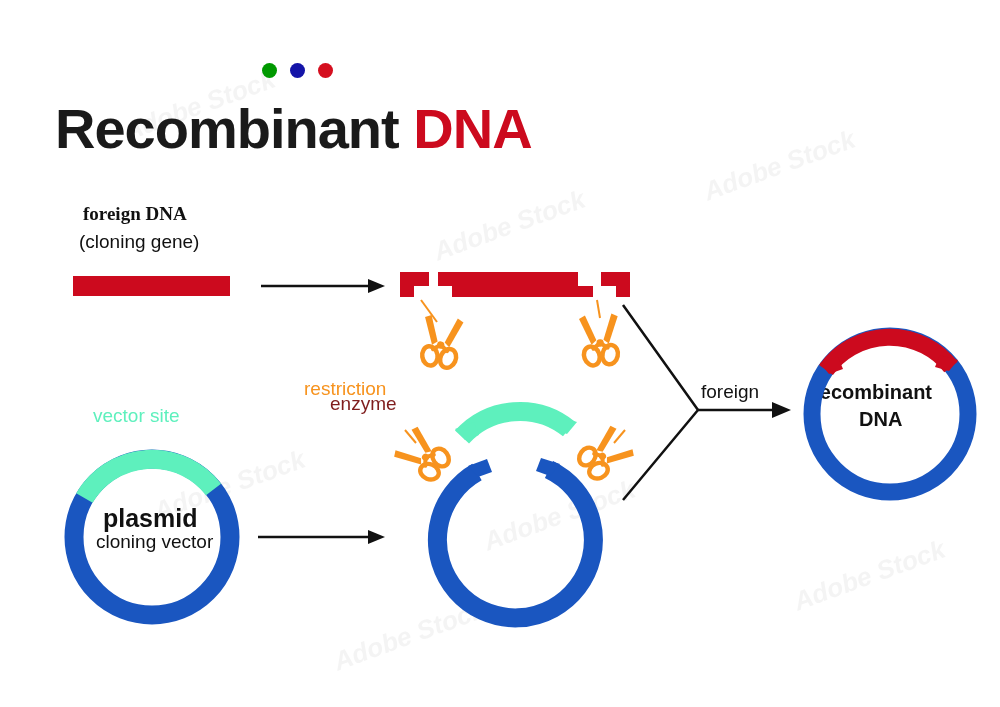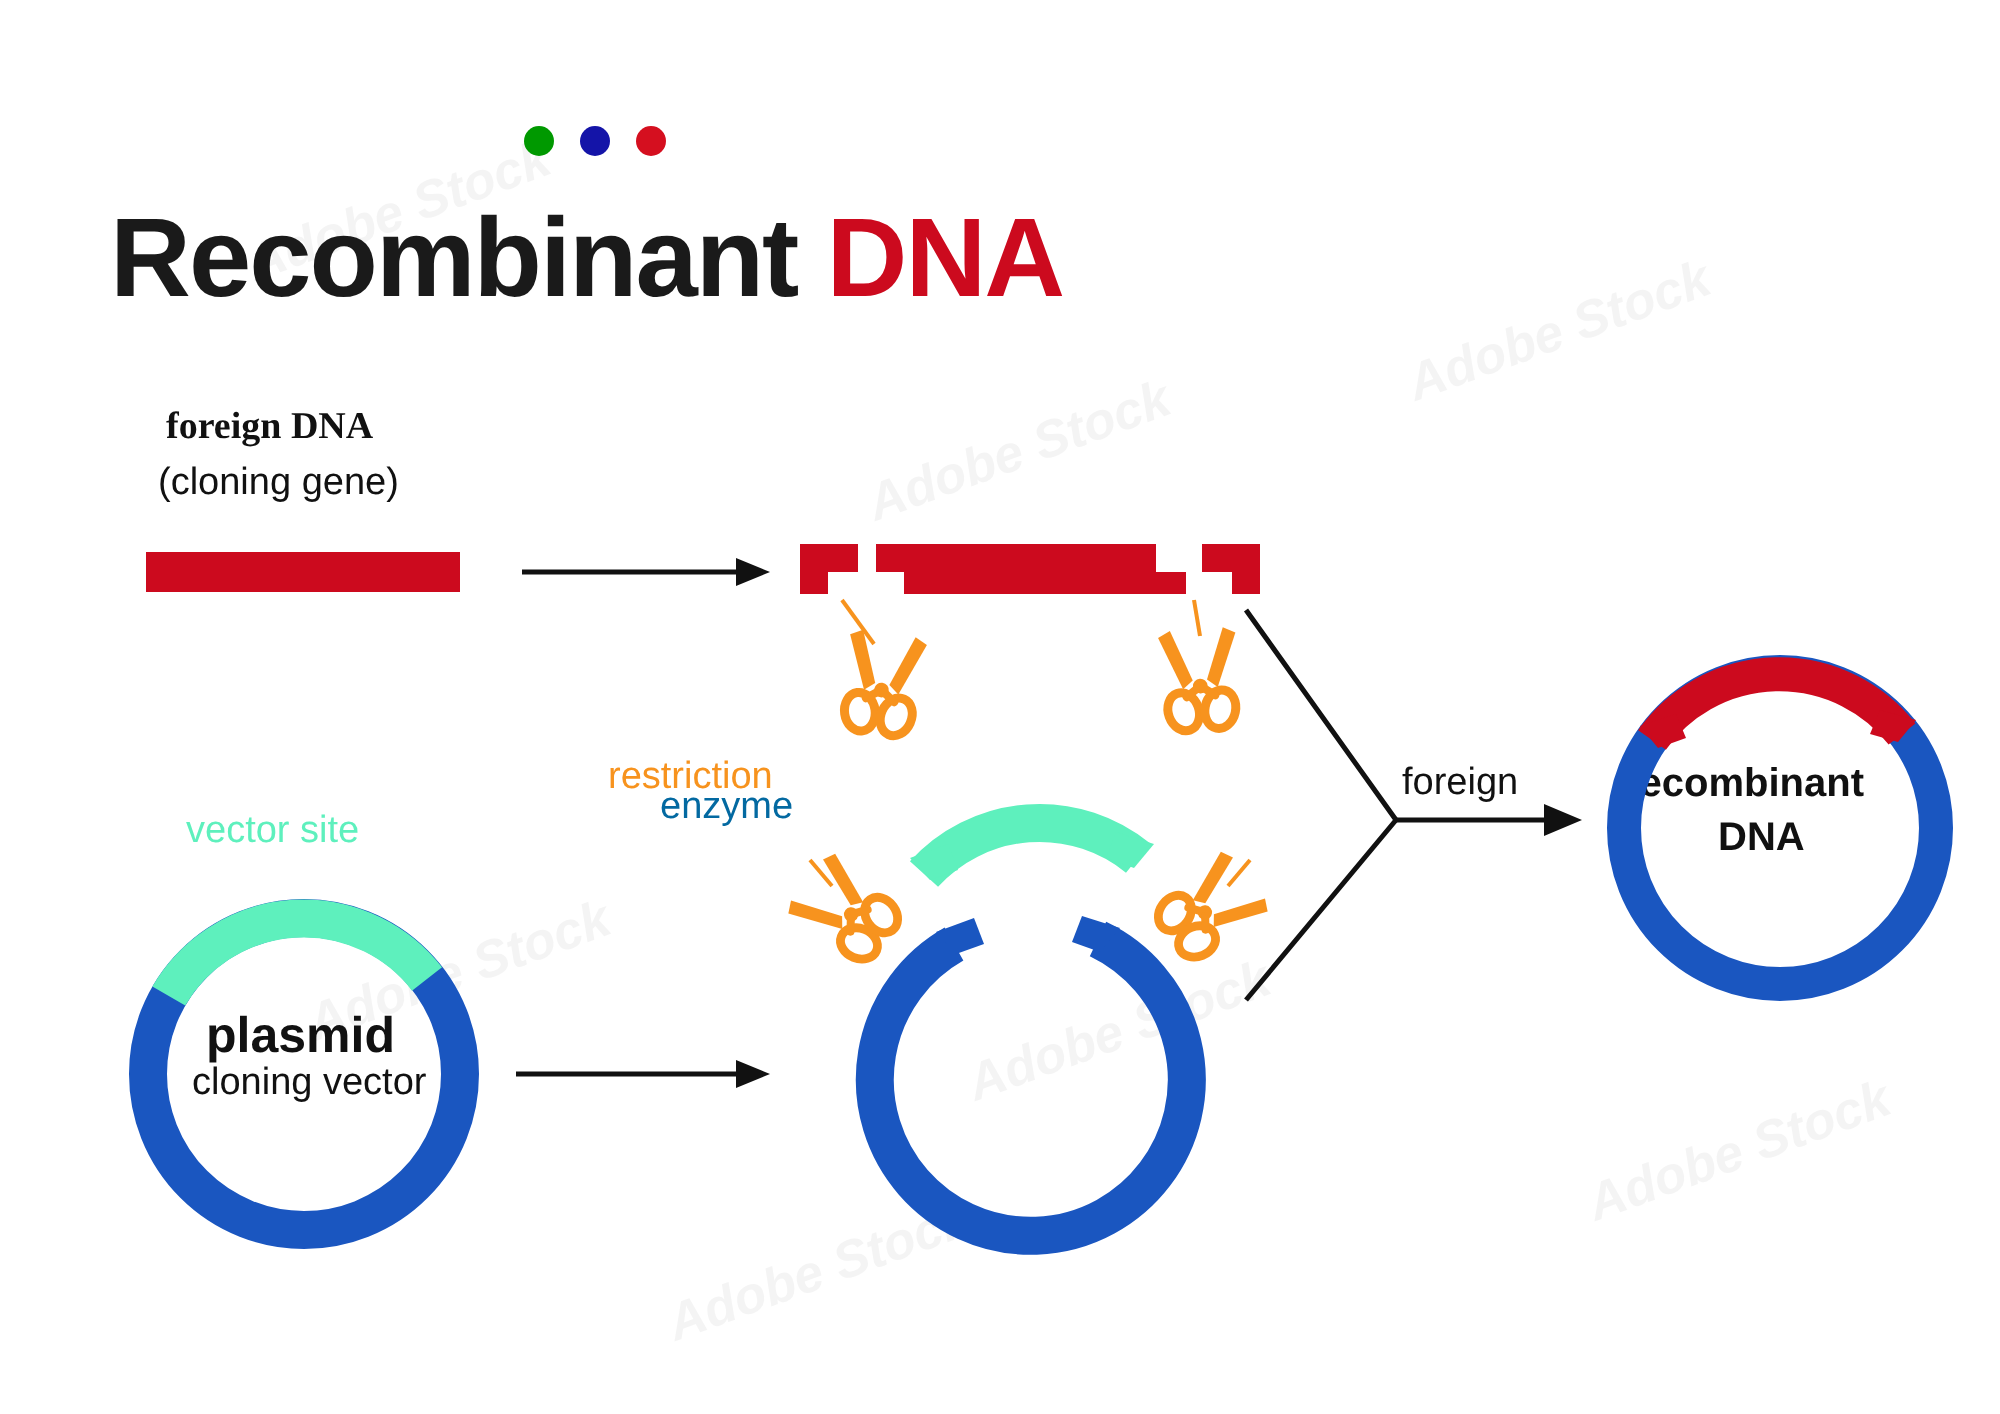--- a/index.html
+++ b/index.html
@@ -35,21 +35,21 @@
   .lbl-interest{
     left:79px;top:231px;font-size:19px;color:#111;
   }
   .lbl-cloningsite{
     left:93px;top:405px;font-size:19px;color:#5ef0bd;
   }
   .lbl-enzyme1{
     left:304px;top:365px;font-size:19px;color:#f7931e;margin-top:13px;
   }
   .lbl-enzyme2{
-    left:330px;top:393px;font-size:19px;color:#0369a1;
+    left:330px;top:393px;font-size:19px;color:#7f1d1d;
   }
   .lbl-ligation{
     left:701px;top:381px;font-size:19px;color:#111;
   }
   .lbl-plasmid{
     left:103px;top:504px;font-size:25px;font-weight:bold;color:#111;
   }
   .lbl-vector{
     left:83px;top:531px;font-size:19px;color:#111;margin-left:13px;
   }

